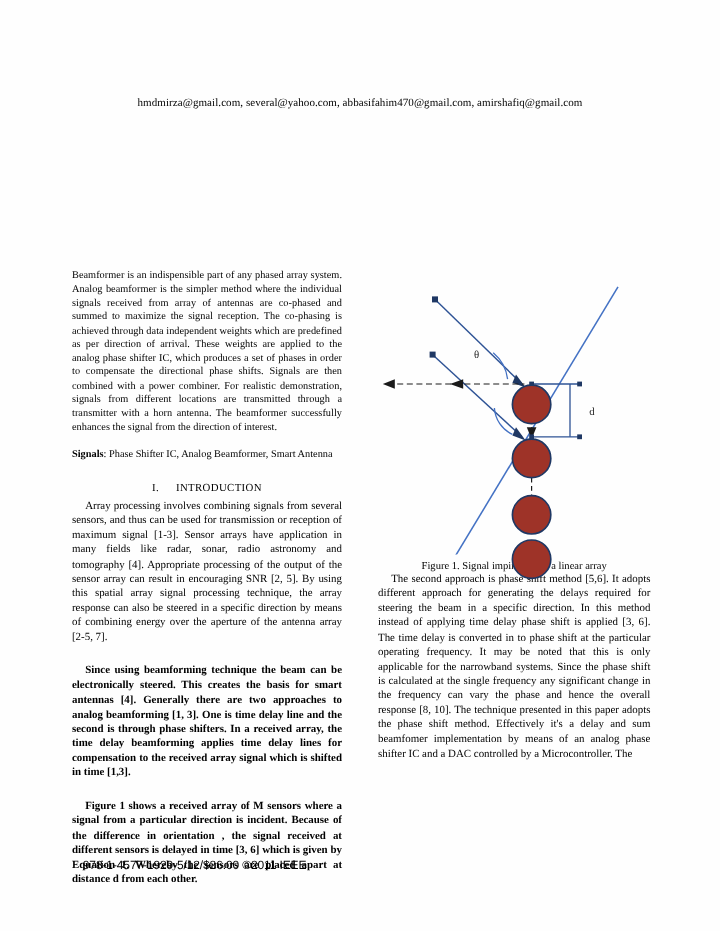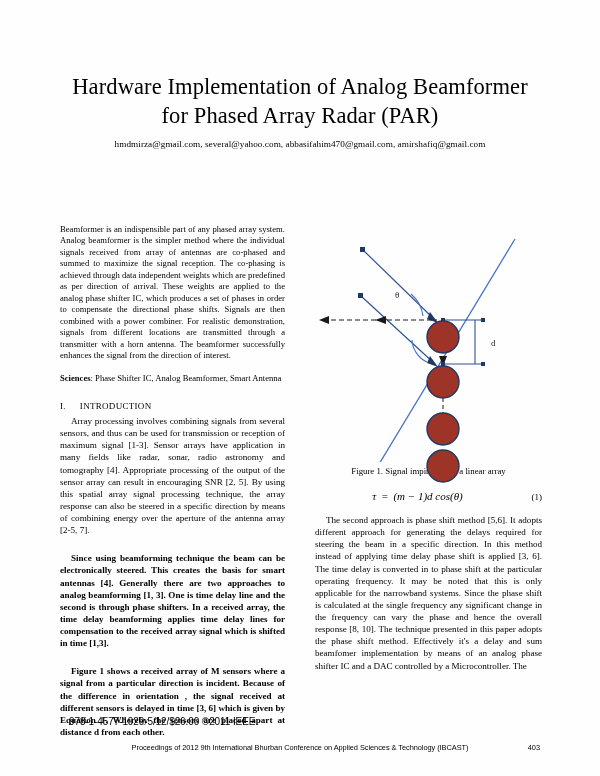--- a/index.html
+++ b/index.html
@@ -69,20 +69,21 @@
     font-size: 8.6px;
     line-height: 1.33;
     text-align: left;
   }
   .keywords b { font-weight: bold; }
 
   .sec-head {
     margin-top: 17px;
     margin-bottom: 4px;
     font-size: 9px;
+    text-align: center;
     font-variant: small-caps;
     letter-spacing: 0.3px;
   }
   .sec-head .num { margin-right: 14px; }
 
   p.body {
     margin: 0;
     font-size: 9.1px;
     line-height: 1.335;
     text-indent: 11px;
@@ -149,30 +150,29 @@
     font-family: "Liberation Sans", sans-serif;
   }
   .proc-wrap { position: relative; }
 </style>
 </head>
 <body>
 
 <div class="page">
 
   <div class="title-block">
-    <div class="paper-title">Hardware Implementation of Analog Beamformer for Phased Array Radar (PAR)</div>
     <div class="emails">hmdmirza@gmail.com, several@yahoo.com, abbasifahim470@gmail.com, amirshafiq@gmail.com</div>
   </div>
 
   <div class="col col-left">
 
     <div class="abstract">Beamformer is an indispensible part of any phased array system. Analog beamformer is the simpler method where the individual signals received from array of antennas are co-phased and summed to maximize the signal reception. The co-phasing is achieved through data independent weights which are predefined as per direction of arrival. These weights are applied to the analog phase shifter IC, which produces a set of phases in order to compensate the directional phase shifts. Signals are then combined with a power combiner. For realistic demonstration, signals from different locations are transmitted through a transmitter with a horn antenna. The beamformer successfully enhances the signal from the direction of interest.</div>
 
     <div class="keywords">
-      <b>Sciences</b><span>: </span><span>Phase Shifter IC, Analog Beamformer, Smart Antenna</span>
+      <b>Signals</b><span>: </span><span>Phase Shifter IC, Analog Beamformer, Smart Antenna</span>
     </div>
 
     <div class="sec-head">
       <span class="num">I.</span><span>INTRODUCTION</span>
     </div>
 
     <p class="body">Array processing involves combining signals from several sensors, and thus can be used for transmission or reception of maximum signal [1-3]. Sensor arrays have application in many fields like radar, sonar, radio astronomy and tomography [4]. Appropriate processing of the output of the sensor array can result in encouraging SNR [2, 5]. By using this spatial array signal processing technique, the array response can also be steered in a specific direction by means of combining energy over the aperture of the antenna array [2-5, 7].</p>
     <p class="body">Since using beamforming technique the beam can be electronically steered. This creates the basis for smart antennas [4]. Generally there are two approaches to analog beamforming [1, 3]. One is time delay line and the second is through phase shifters. In a received array, the time delay beamforming applies time delay lines for compensation to the received array signal which is shifted in time [1,3].</p>
     <p class="body">Figure 1 shows a received array of M sensors where a signal from a particular direction is incident. Because of the difference in orientation , the signal received at different sensors is delayed in time [3, 6] which is given by Equation 1. Whereby the sensors are placed apart at distance d from each other.</p>
   </div>
@@ -239,34 +239,22 @@
         <circle cx="128" cy="250" r="16" fill="#9e3328" stroke="#1f3864" stroke-width="1.4"></circle>
       </svg>
 
       <svg width="227" height="42" viewBox="0 0 227 42" style="margin-top:-18px;">
         <circle cx="128" cy="22" r="16" fill="#9e3328" stroke="#1f3864" stroke-width="1.4"></circle>
       </svg>
     </div>
 
     <p class="fig-caption">Figure 1. Signal impinging on a linear array</p>
 
-    <div class="equation-row">
-      <div class="equation">
-        <i>τ</i>
-        <span>&nbsp;=&nbsp;</span>
-        <i>(m − 1)d cos(θ)</i>
-      </div>
-      <div class="eq-num">(1)</div>
-    </div>
 
     <p class="body">The second approach is phase shift method [5,6]. It adopts different approach for generating the delays required for steering the beam in a specific direction. In this method instead of applying time delay phase shift is applied [3, 6]. The time delay is converted in to phase shift at the particular operating frequency. It may be noted that this is only applicable for the narrowband systems. Since the phase shift is calculated at the single frequency any significant change in the frequency can vary the phase and hence the overall response [8, 10]. The technique presented in this paper adopts the phase shift method. Effectively it's a delay and sum beamfomer implementation by means of an analog phase shifter IC and a DAC controlled by a Microcontroller. The</p>
   </div>
 
   <div class="isbn">978-1-4577-1929-5/12/$26.00 ©2011 IEEE</div>
 
   <div class="proceedings">
-    <div class="proc-wrap">
-      <span>Proceedings of 2012 9th International Bhurban Conference on Applied Sciences &amp; Technology (IBCAST)</span>
-      <span class="page-num">403</span>
-    </div>
   </div>
 
 </div>
 
 </body></html>

